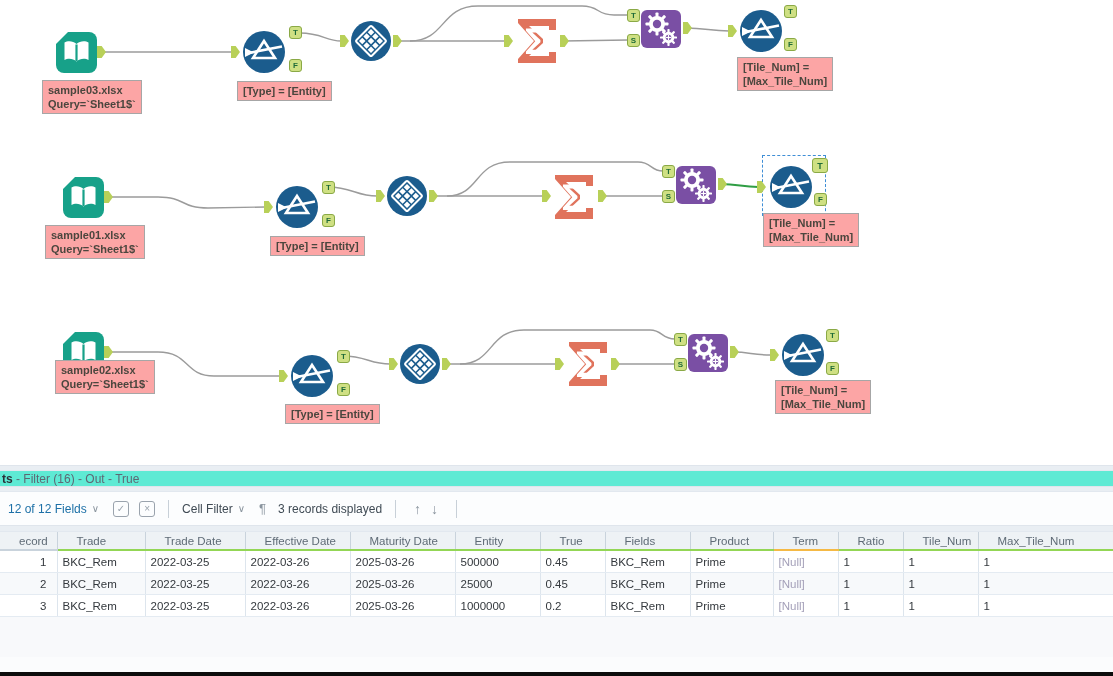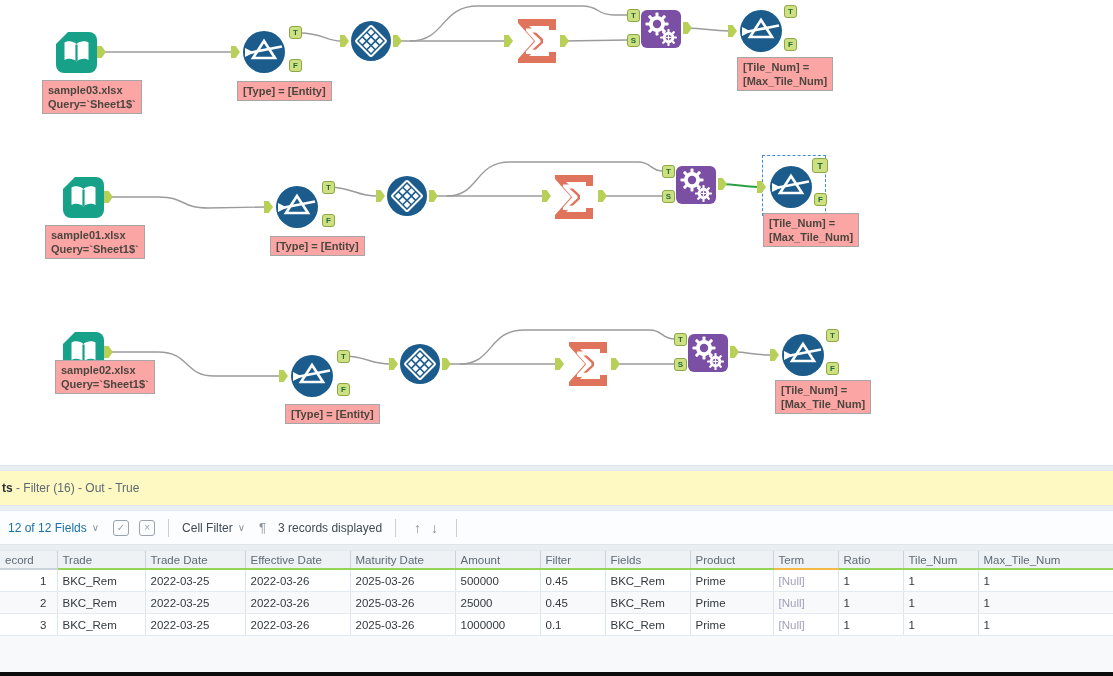--- a/index.html
+++ b/index.html
@@ -15,36 +15,36 @@
   .anc-io{width:9px;height:12px;background:#b8d058;border:0;clip-path:polygon(0 0,52% 0,100% 50%,52% 100%,0 100%);}
   .anc-letter{width:13px;height:13px;background:#cfe083;border:1px solid #8aa946;border-radius:3px;
     font-weight:bold;font-size:8px;color:#1f6b38;text-align:center;line-height:12px;box-sizing:border-box;}
   .anc-letter.big{width:16px;height:15px;font-size:9px;line-height:14px;}
   .lbl{position:absolute;background:#fca5a5;border:1px solid #a6a6a6;padding:2px 5px;
     font-size:11px;font-weight:bold;color:#4b463e;line-height:14px;white-space:nowrap;}
   
   #panel{position:absolute;left:0;top:465px;width:1113px;height:211px;background:#fbfcfd;}
   .band{background:#e9eef3;border-top:1px solid #dfe5ec;border-bottom:1px solid #e2e8ef;box-sizing:border-box;}
   #band1{height:6px;}
-  #titlebar{height:34px;display:flex;align-items:center;padding-left:2px;font-size:12px;background:#fef9c3;}
+  #titlebar{height:15px;display:flex;align-items:center;padding-left:2px;font-size:12px;background:#5eead4;}
   #titlebar .bold{font-weight:bold;color:#2b3138;}
   #titlebar .rest{color:#5d6874;white-space:pre;}
   #band2{height:6px;}
   #toolbar{height:33px;display:flex;align-items:center;background:#fcfdfe;font-size:12px;color:#3f4a54;}
   #toolbar .link{color:#1d70a7;margin-left:8px;}
   #toolbar .chev{color:#8a949e;font-size:10px;margin-left:5px;}
   #toolbar .ticon{display:inline-block;width:14px;height:14px;border:1px solid #9aa3ad;border-radius:3px;
     color:#9aa3ad;font-size:10px;line-height:13px;text-align:center;margin-left:14px;}
   #toolbar .sep{width:1px;height:18px;background:#c8d0d8;margin:0 13px;}
   #toolbar .pil{color:#8a949e;font-size:13px;margin-right:12px;}
   #toolbar .arr{color:#8a949e;font-size:14px;margin:0 5px;}
   #band3{height:7px;}
   table{border-collapse:collapse;table-layout:fixed;width:1113px;font-size:11.5px;}
   th{height:17px;background:#eef2f5;color:#5f6b76;font-weight:normal;text-align:left;
-     padding:0 0 0 5px;border-right:1px solid #c9d3dc;border-bottom:2px solid #c9d3dc;
+     padding:0 0 0 19px;border-right:1px solid #c9d3dc;border-bottom:2px solid #c9d3dc;
      overflow:hidden;white-space:nowrap;}
   th.green{border-bottom:2px solid #93d655;}
   th.orange{border-bottom:2px solid #f5b945;}
   td{height:21px;padding:0 0 0 5px;color:#33383d;border-right:1px solid #dde5ed;
      border-bottom:1px solid #e4ebf2;overflow:hidden;white-space:nowrap;background:#fff;}
   tr.alt td{background:#f7f9fb;}
   td.rec{text-align:right;padding:0 10px 0 0;}
   td.null{color:#a39fb8;}
   #fill{height:40px;background:#f8f9fb;}
   #blackstrip{position:absolute;left:0;bottom:0;width:1113px;height:4px;background:#0c0c0c;}
@@ -310,22 +310,22 @@
           <col style="width: 75px;">
           <col style="width: 135px;">
         </colgroup>
       <thead>
           <tr id="hrow">
             <th class="">ecord</th>
             <th class="green">Trade</th>
             <th class="green">Trade Date</th>
             <th class="green">Effective Date</th>
             <th class="green">Maturity Date</th>
-            <th class="green">Amount</th>
-            <th class="green">Filter</th>
+            <th class="green">Entity</th>
+            <th class="green">True</th>
             <th class="green">Fields</th>
             <th class="green">Product</th>
             <th class="orange">Term</th>
             <th class="green">Ratio</th>
             <th class="green">Tile_Num</th>
             <th class="green">Max_Tile_Num</th>
           </tr>
         </thead>
       <tbody id="tbody">
           <tr>
@@ -358,21 +358,21 @@
             <td>1</td>
             <td>1</td>
           </tr>
           <tr>
             <td class="rec">3</td>
             <td>BKC_Rem</td>
             <td>2022-03-25</td>
             <td>2022-03-26</td>
             <td>2025-03-26</td>
             <td>1000000</td>
-            <td>0.1</td>
+            <td>0.2</td>
             <td>BKC_Rem</td>
             <td>Prime</td>
             <td class="null">[Null]</td>
             <td>1</td>
             <td>1</td>
             <td>1</td>
           </tr>
         </tbody>
     </table>
     <div id="fill"></div>

